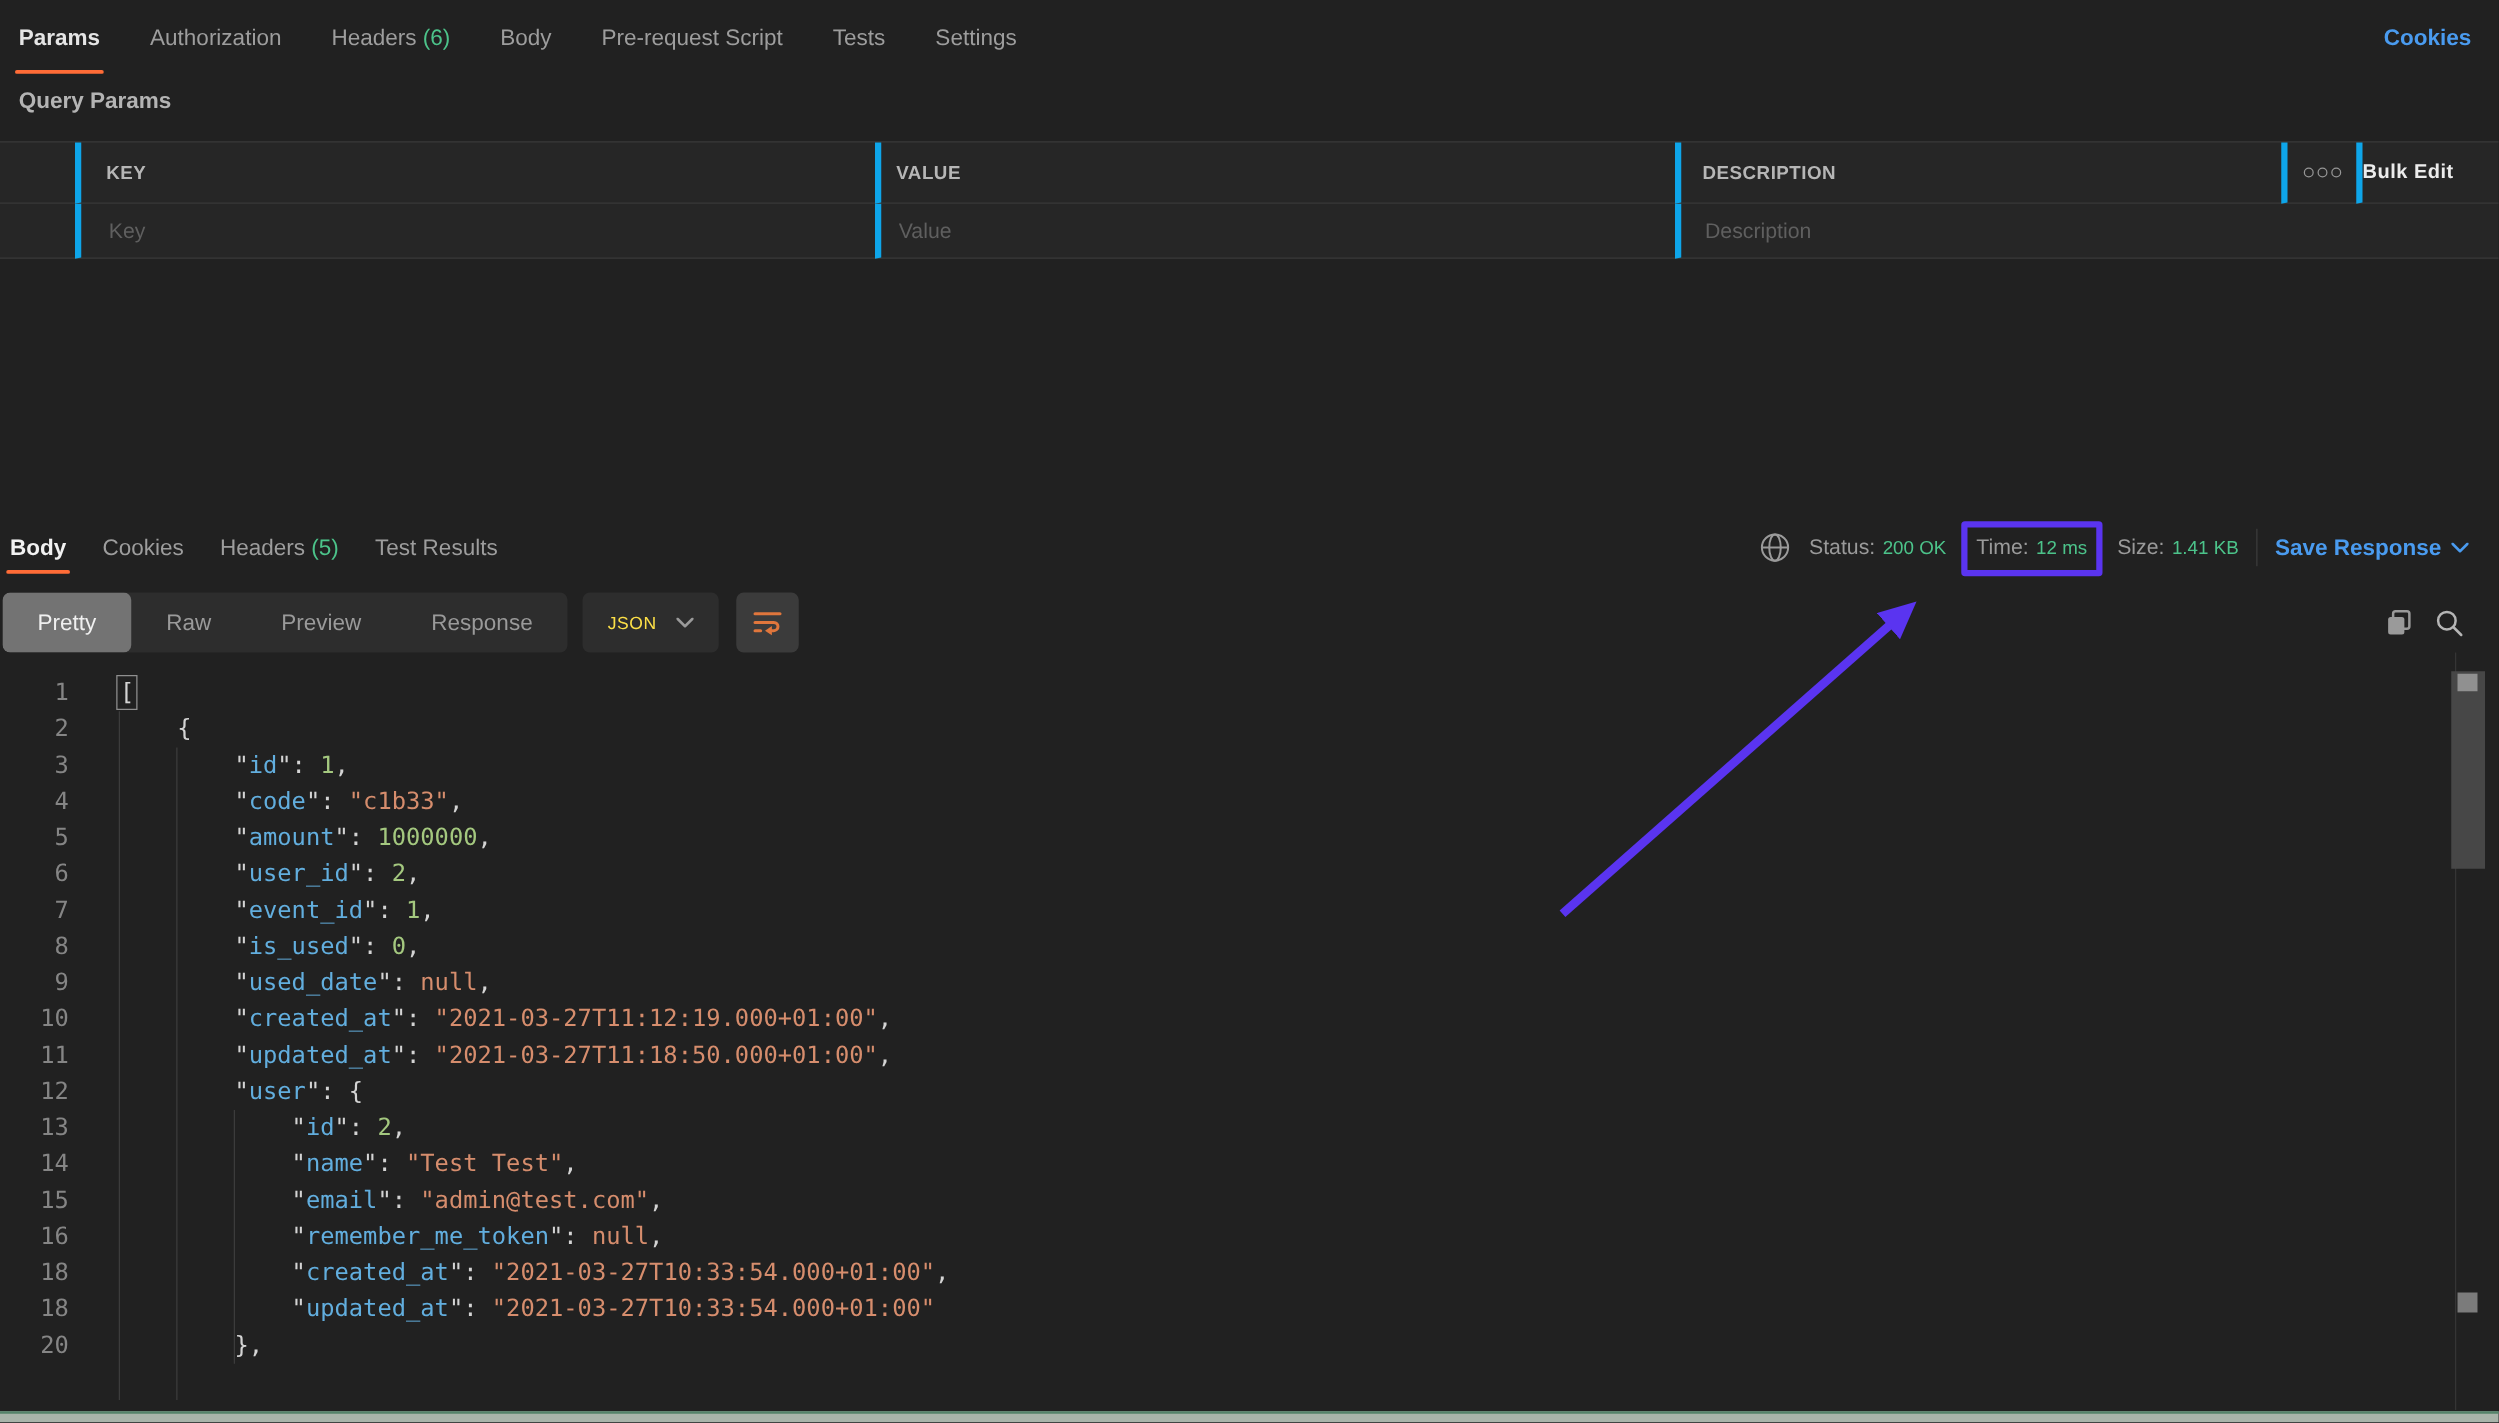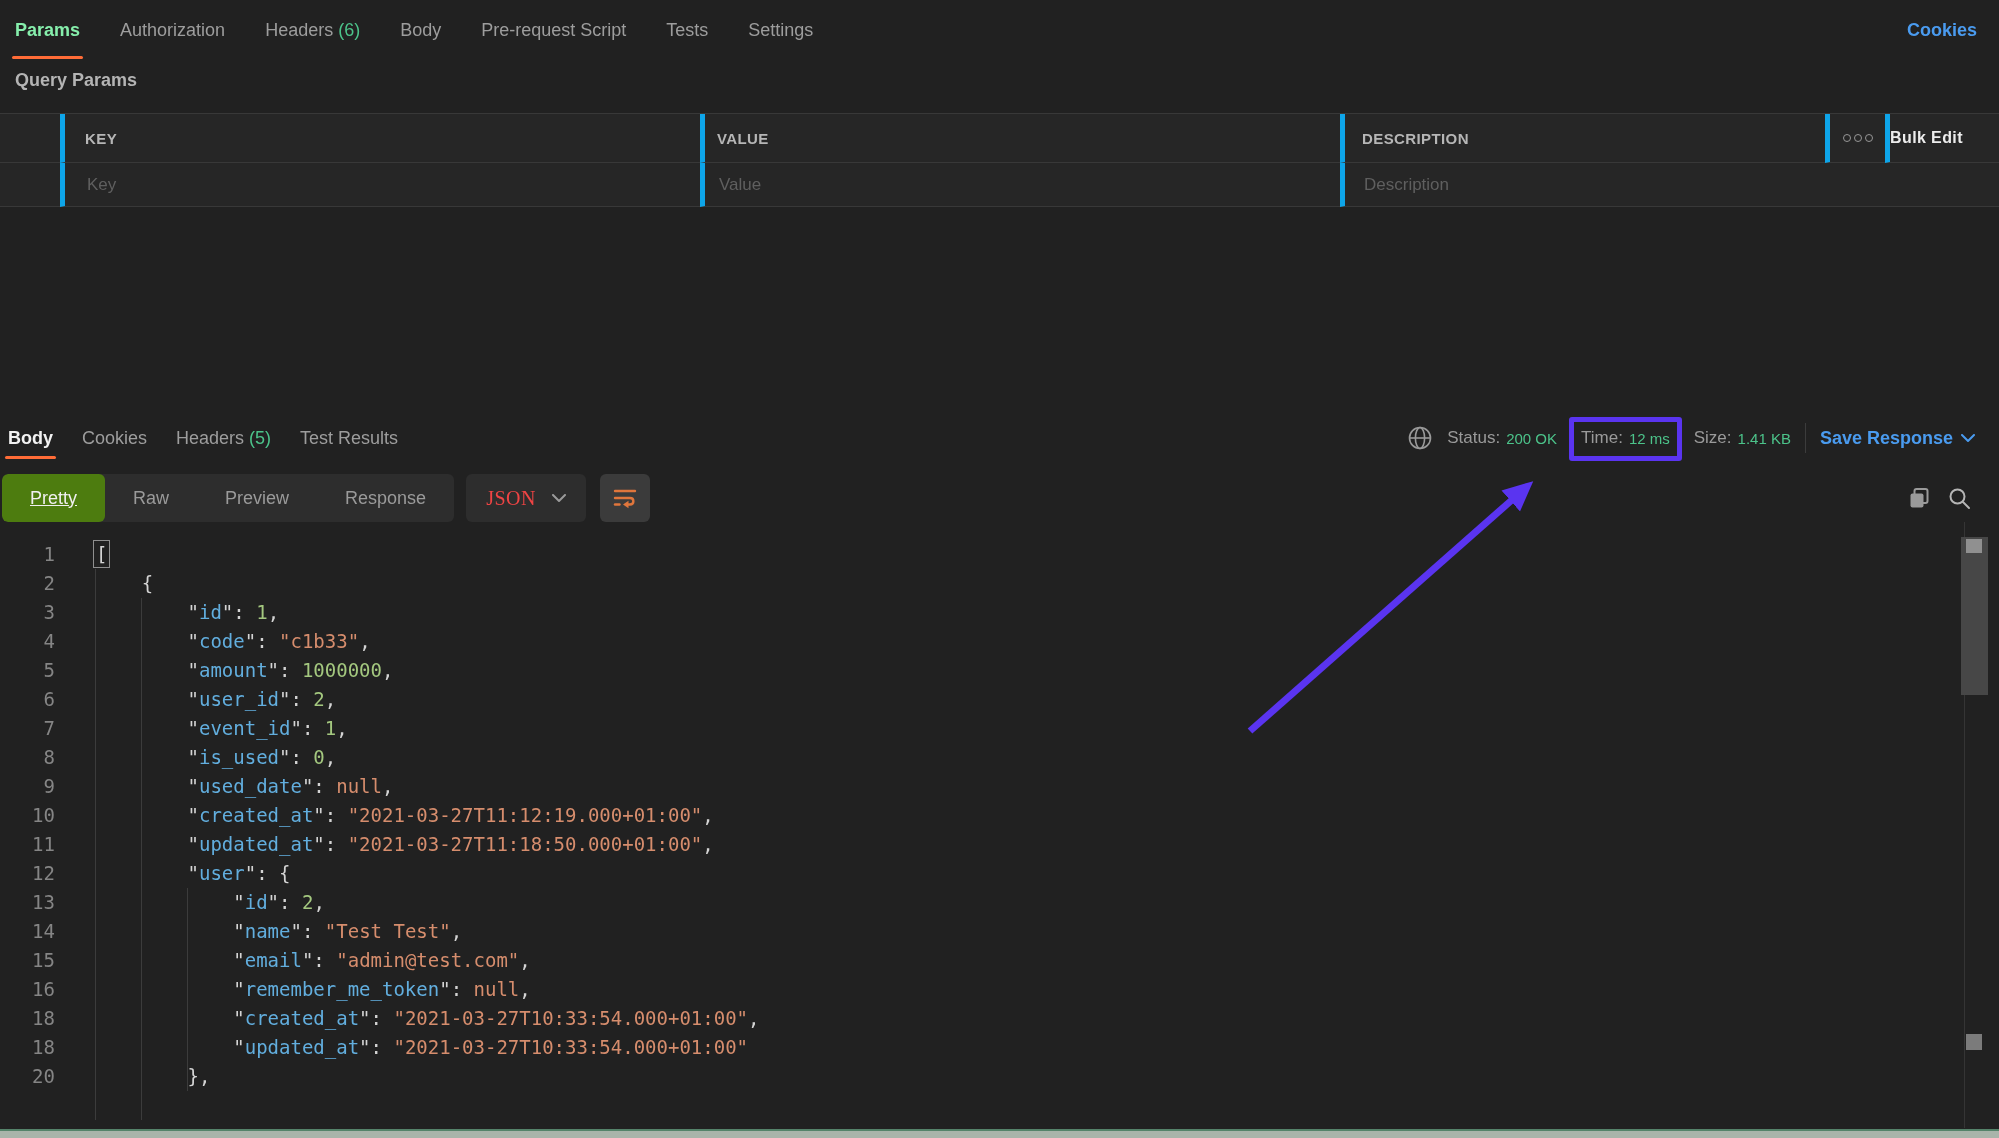--- a/index.html
+++ b/index.html
@@ -6,21 +6,21 @@
   body{width:1999px;height:1138px;position:relative;overflow:hidden;
        font-family:"Liberation Sans",sans-serif;
        -webkit-font-smoothing:antialiased;color:#cfcfcf;
        --orange:#ff6c37;--green:#4cc38a;--blue:#4a9bef;--purple:#5a34f0;
        background:#212121;}
 
   
   .topbar{position:absolute;top:0;left:0;right:0;height:60px;display:flex;align-items:stretch;
           padding-left:15px;gap:40px;}
   .topbar .tab{position:relative;display:flex;align-items:center;gap:5px;font-size:18px;color:#9d9d9d;cursor:pointer;}
-  .topbar .tab.active{color:#86efac;font-weight:600;}
+  .topbar .tab.active{color:#e5e5e5;font-weight:600;}
   .topbar .tab.active::after{content:"";position:absolute;left:-3px;right:-3px;bottom:1px;height:3px;
           background:var(--orange);border-radius:2px;}
   .tab .count{color:var(--green);}
   .cookies-link{position:absolute;right:22px;top:0;height:60px;display:flex;align-items:center;
           color:var(--blue);font-size:18px;font-weight:600;cursor:pointer;}
 
   
   .section-label{position:absolute;top:70px;left:15px;font-size:18px;font-weight:600;color:#b4b4b4;}
   .params-table{position:absolute;top:113px;left:0;width:1999px;border-top:1px solid #383838;
           display:grid;grid-template-columns:60px 640px 640px 485px 60px 114px;background:#262626;}
@@ -50,24 +50,24 @@
   .time-pair{position:relative;padding:7px 10px;}
   .hl-box{position:absolute;top:-4px;bottom:-6px;left:-2px;right:-2px;border:5px solid var(--purple);
           border-radius:3px;pointer-events:none;}
   .v-divider{width:1px;height:30px;background:#3c3c3c;}
   .save-response{display:flex;align-items:center;gap:8px;color:var(--blue);font-size:18px;font-weight:600;cursor:pointer;}
 
   
   .resp-toolbar{position:absolute;top:474px;left:0;right:0;height:48px;display:flex;align-items:center;padding-left:2px;}
   .segmented{display:flex;height:48px;background:#2d2d2d;border-radius:6px;overflow:hidden;}
   .segment{display:flex;align-items:center;padding:0 28px;font-size:18px;color:#9a9a9a;cursor:pointer;}
-  .segment.active{background:#4d7c0f;color:#f0f0f0;border-radius:6px;text-decoration:underline;}
+  .segment.active{background:#737373;color:#f0f0f0;border-radius:6px;}
   .json-pill{margin-left:12px;height:48px;display:flex;align-items:center;gap:16px;background:#2d2d2d;
           border-radius:6px;padding:0 20px;cursor:pointer;}
-  .json-pill .val{font-size:20px;color:#ef4444;letter-spacing:.5px;font-family:Liberation Serif, serif;}
+  .json-pill .val{font-size:14px;color:#fde047;letter-spacing:.5px;}
   .wrap-btn{margin-left:14px;width:50px;height:48px;background:#3b3b3b;border-radius:6px;
           display:flex;align-items:center;justify-content:center;cursor:pointer;}
   .toolbar-spacer{flex:1;}
   .tool-icons{display:flex;align-items:center;gap:17px;margin-right:28px;}
   .icon-btn{cursor:pointer;display:flex;}
 
   
   .code-area{position:absolute;top:540px;left:0;right:30px;font-family:"DejaVu Sans Mono",monospace;
           font-size:19px;line-height:29px;}
   .code-line{display:flex;height:29px;white-space:pre;}

